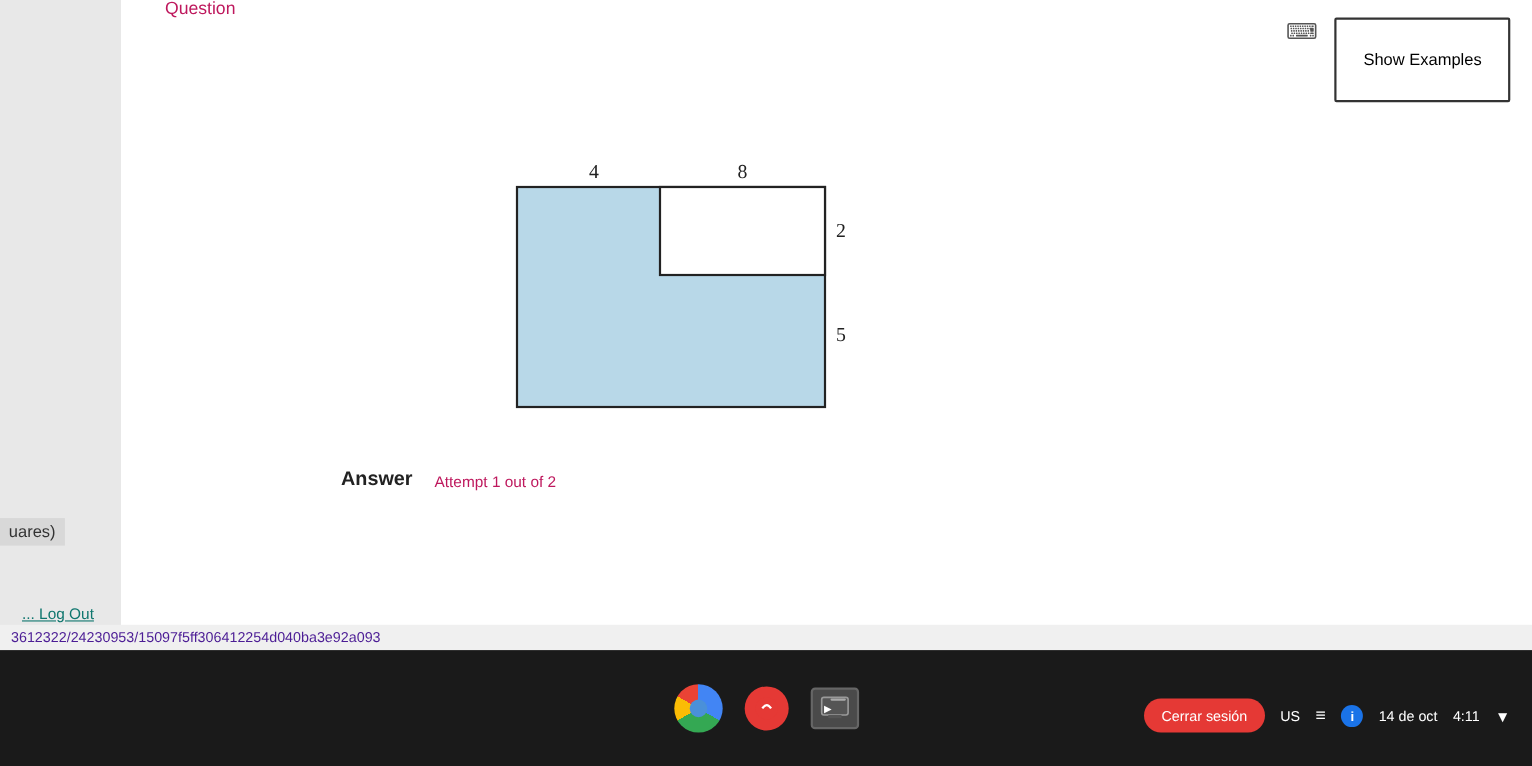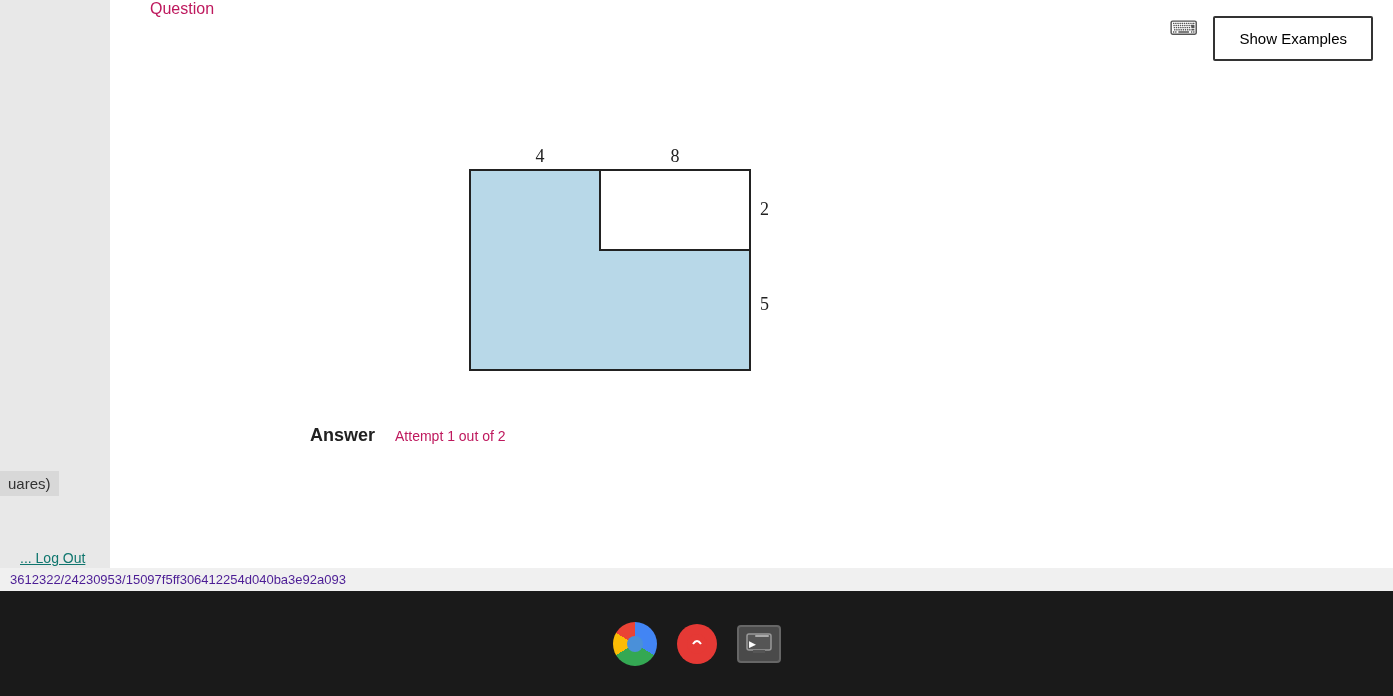--- a/index.html
+++ b/index.html
@@ -33,21 +33,21 @@
       background: #e8e8e8;
     }
 
     
     .show-examples-btn {
       position: absolute;
       top: 16px;
       right: 20px;
       background: white;
       border: 2px solid #333;
-      padding: 12px 24px;
+      padding: 28px 24px;
       font-size: 15px;
       font-family: Arial, sans-serif;
       cursor: pointer;
       font-weight: normal;
       border-radius: 2px;
     }
 
     
     .question-title {
       position: absolute;
@@ -80,21 +80,21 @@
     .diagram-svg {
       display: block;
     }
 
     
     .answer-section {
       position: absolute;
       bottom: 130px;
       left: 200px;
       display: flex;
-      align-items: center;
+      align-items: flex-end;
       gap: 20px;
       font-family: Arial, sans-serif;
     }
 
     .answer-label {
       font-size: 18px;
       font-weight: bold;
       color: #222;
     }
 
@@ -330,14 +330,25 @@
 
   <div class="monitor-icon">
     <svg width="28" height="24" viewBox="0 0 28 24">
       <rect x="2" y="2" width="24" height="16" rx="2" fill="#555" stroke="#999" stroke-width="1.5"></rect>
       <rect x="8" y="18" width="12" height="3" fill="#555"></rect>
       <rect x="10" y="3" width="14" height="2" rx="1" fill="#aaa"></rect>
       <text x="4" y="15" font-size="9" fill="white" font-family="Arial">▶</text>
     </svg>
   </div>
 
+  <div class="taskbar-right">
+    <button class="cerrar-btn">Cerrar sesión</button>
+    <span class="taskbar-us">US</span>
+    <span class="taskbar-lines">≡</span>
+    <div class="taskbar-info">
+      <span>i</span>
+    </div>
+    <span class="taskbar-time">14 de oct</span>
+    <span class="taskbar-time">4:11</span>
+    <span class="wifi-icon">▼</span>
+  </div>
 
 </div>
 
 </body></html>

